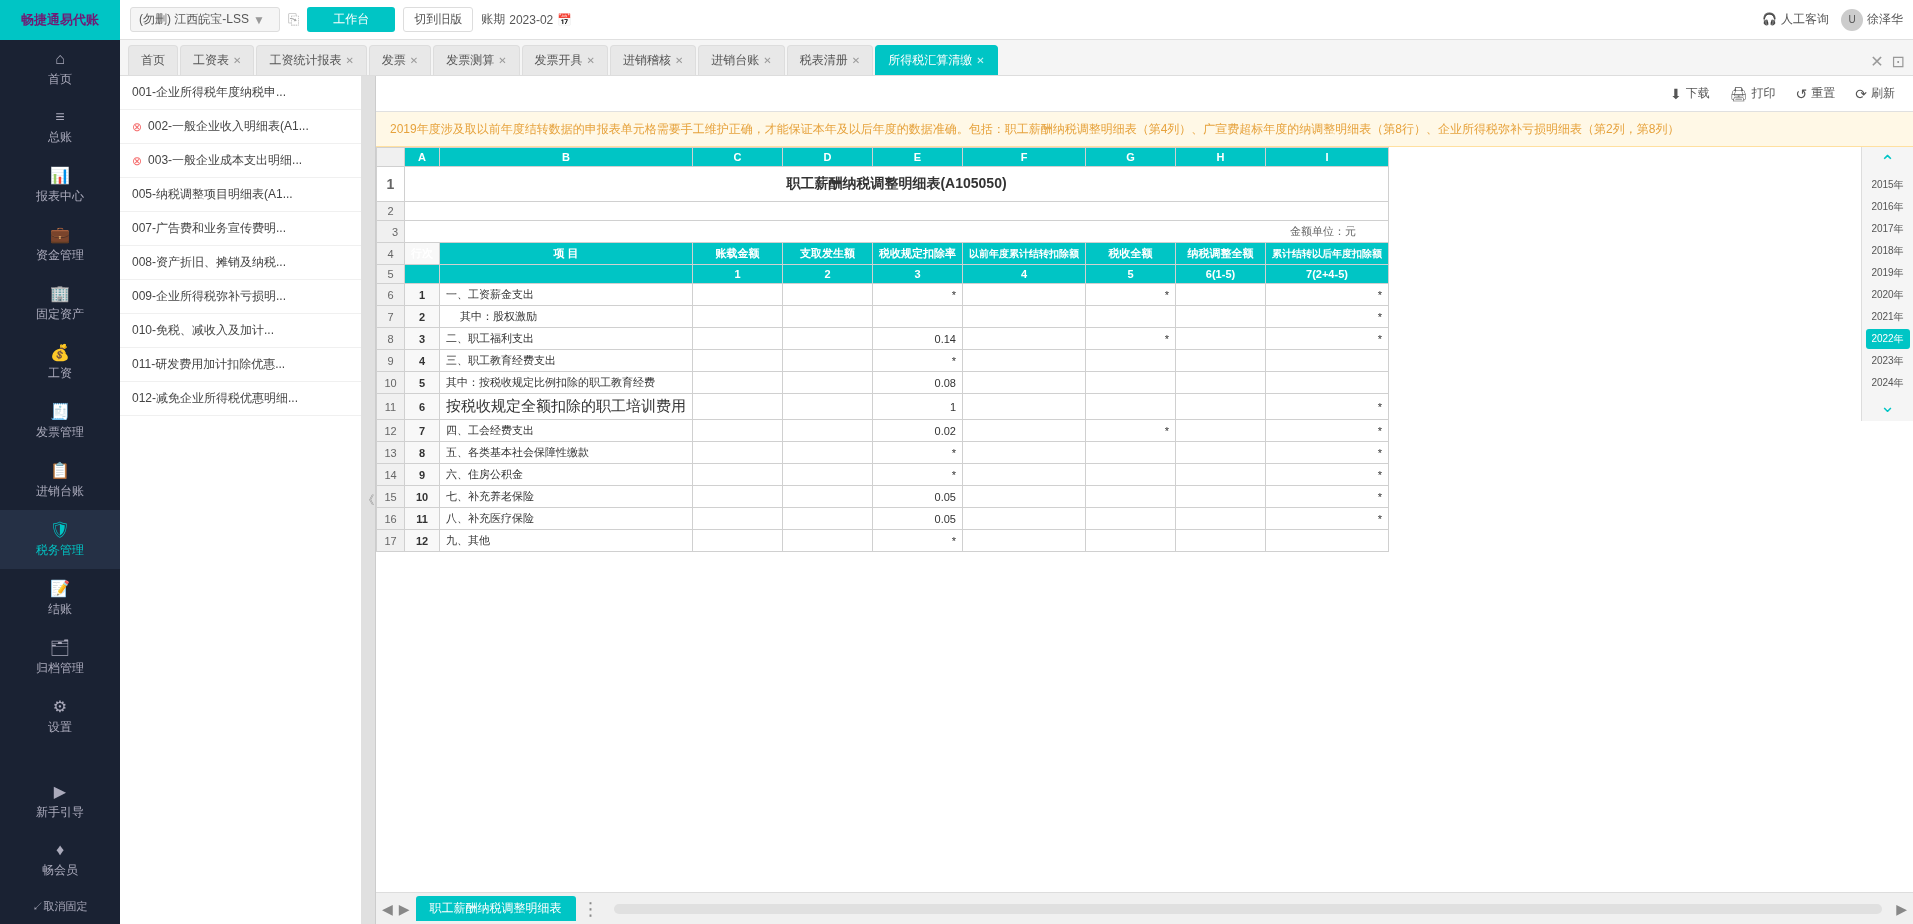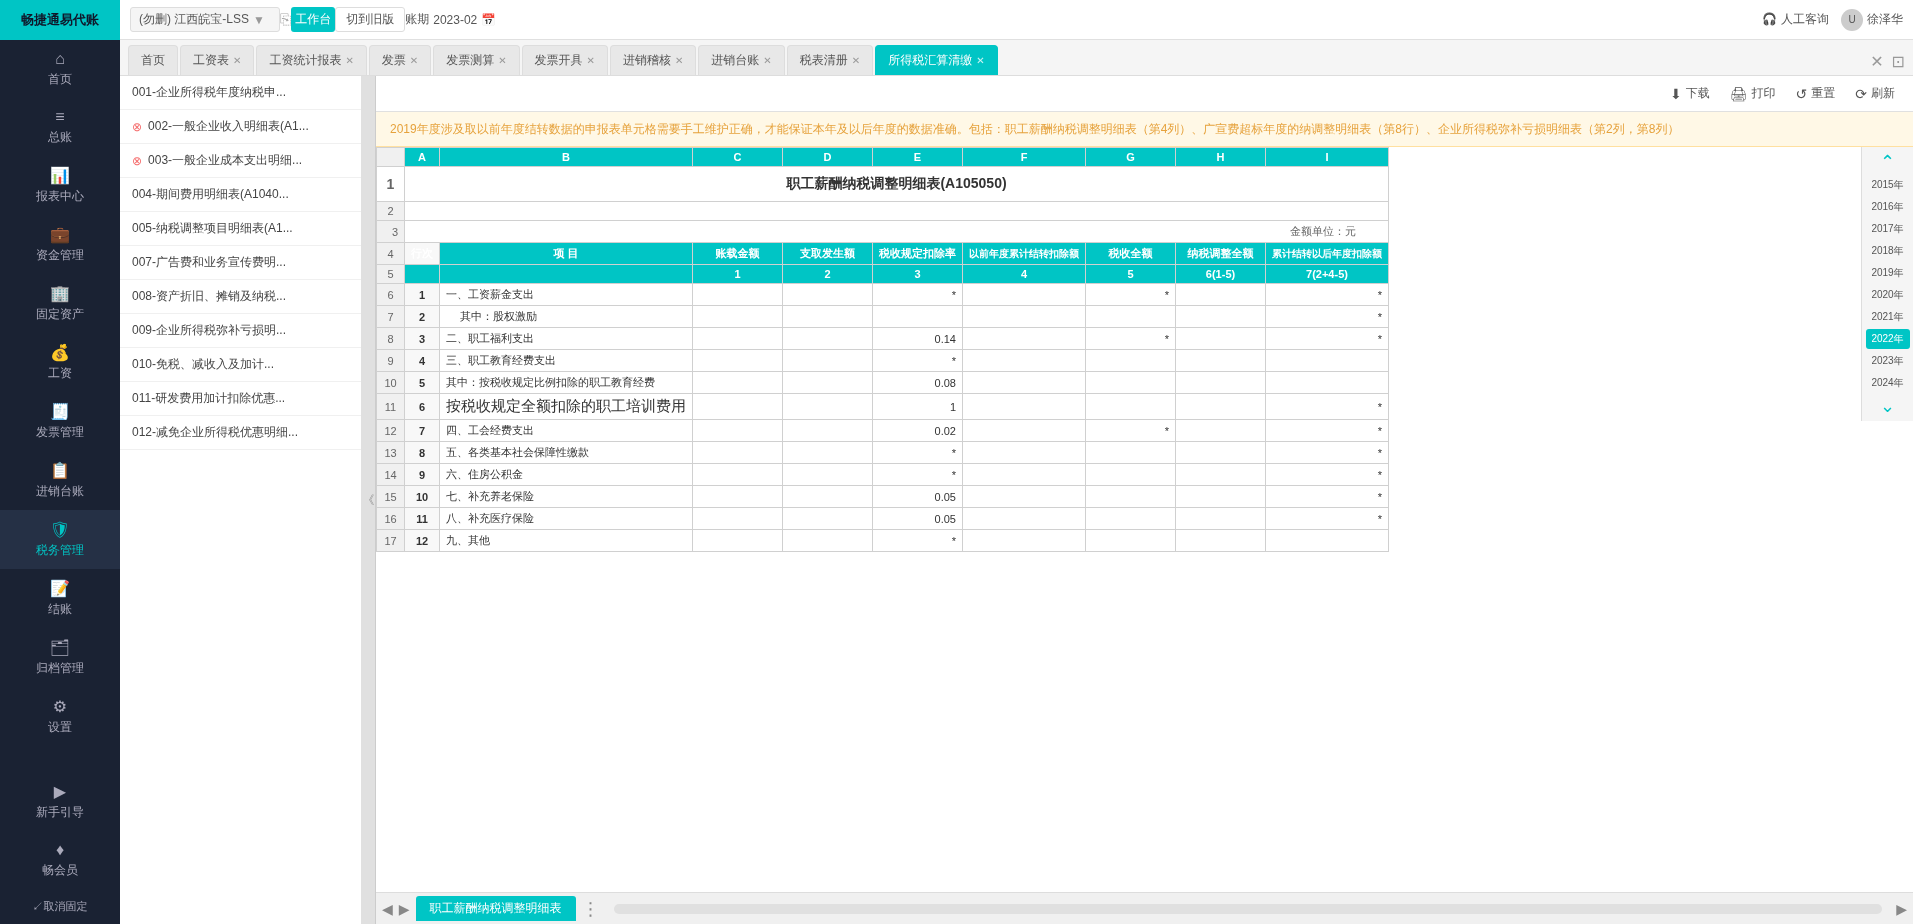--- a/index.html
+++ b/index.html
@@ -13,21 +13,21 @@
       flex-direction: column;
       flex-shrink: 0;
       height: 924px;
     }
     .sidebar-logo {
       background: #00c5c5;
       height: 40px;
       display: flex;
       align-items: center;
       justify-content: center;
-      color: #0f172a;
+      color: #701a75;
       font-size: 13px;
       font-weight: bold;
       padding: 14px 6px;
     }
     .sidebar-item {
       display: flex;
       flex-direction: column;
       align-items: center;
       justify-content: center;
       padding: 10px 4px;
@@ -50,41 +50,41 @@
     }
 
     
     .topbar {
       background: white;
       height: 40px;
       display: flex;
       align-items: center;
       padding: 0 10px;
       border-bottom: 1px solid #e0e0e0;
-      gap: 0;
+      gap: 8px;
     }
     .topbar-company {
       display: flex;
       align-items: center;
       gap: 4px;
       font-size: 12px;
       color: #555;
       background: #f5f5f5;
       border: 1px solid #ddd;
       border-radius: 3px;
       padding: 3px 8px;
       min-width: 150px;
     }
     .topbar-company .arrow { color: #999; }
     .topbar-workbench {
       background: #00c5c5;
       color: white;
       border: none;
       border-radius: 3px;
-      padding: 4px 4px;
+      padding: 4px 26px;
       font-size: 12px;
       cursor: pointer;
     }
     .topbar-btn {
       background: white;
       border: 1px solid #ddd;
       border-radius: 3px;
       padding: 3px 10px;
       font-size: 12px;
       cursor: pointer;
@@ -483,23 +483,20 @@
       <div class="left-panel-item">
         <span>001-企业所得税年度纳税申...</span>
       </div>
       <div class="left-panel-item">
         <span class="err-icon">⊗</span>
         <span>002-一般企业收入明细表(A1...</span>
       </div>
       <div class="left-panel-item">
         <span class="err-icon">⊗</span>
         <span>003-一般企业成本支出明细...</span>
-      </div>
-      <div class="left-panel-item">
-        <span>004-期间费用明细表(A1040...</span>
       </div>
       <div class="left-panel-item">
         <span>005-纳税调整项目明细表(A1...</span>
       </div>
       <div class="left-panel-item">
         <span>007-广告费和业务宣传费明...</span>
       </div>
       <div class="left-panel-item">
         <span>008-资产折旧、摊销及纳税...</span>
       </div>

